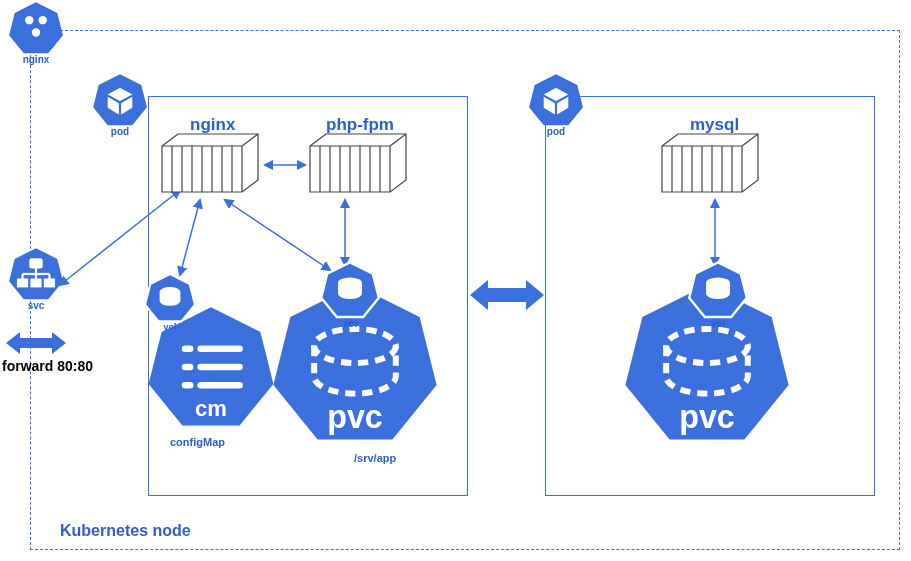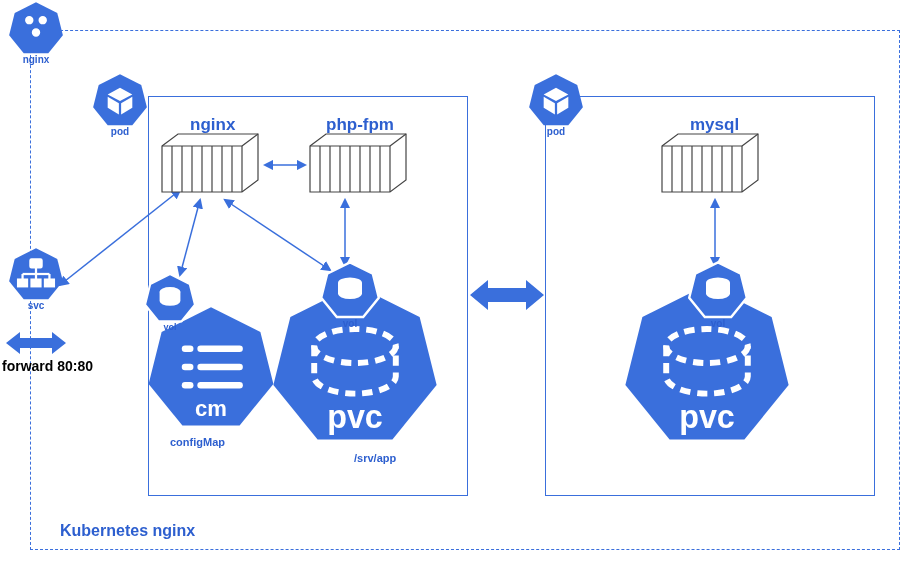--- a/index.html
+++ b/index.html
@@ -72,21 +72,21 @@
 
   .big-arrow {
     position:absolute;
     fill:#3a6fdc;
   }
 </style>
 </head>
 <body>
 
 <div class="node-boundary"></div>
-<div class="node-title">Kubernetes nginx</div>
+<div class="node-title">Kubernetes node</div>
 
 <div class="pod-boundary pod1"></div>
 <div class="pod-boundary pod2"></div>
 
 <svg width="911" height="561" style="position:absolute;left:0;top:0;pointer-events:none">
   <defs>
     <marker id="ah" viewBox="0 0 10 10" refX="8" refY="5" markerWidth="7" markerHeight="7" orient="auto">
       <path d="M0 0 L10 5 L0 10 Z" fill="#3a6fdc"></path>
     </marker>
     <marker id="ahS" viewBox="0 0 10 10" refX="2" refY="5" markerWidth="7" markerHeight="7" orient="auto">

